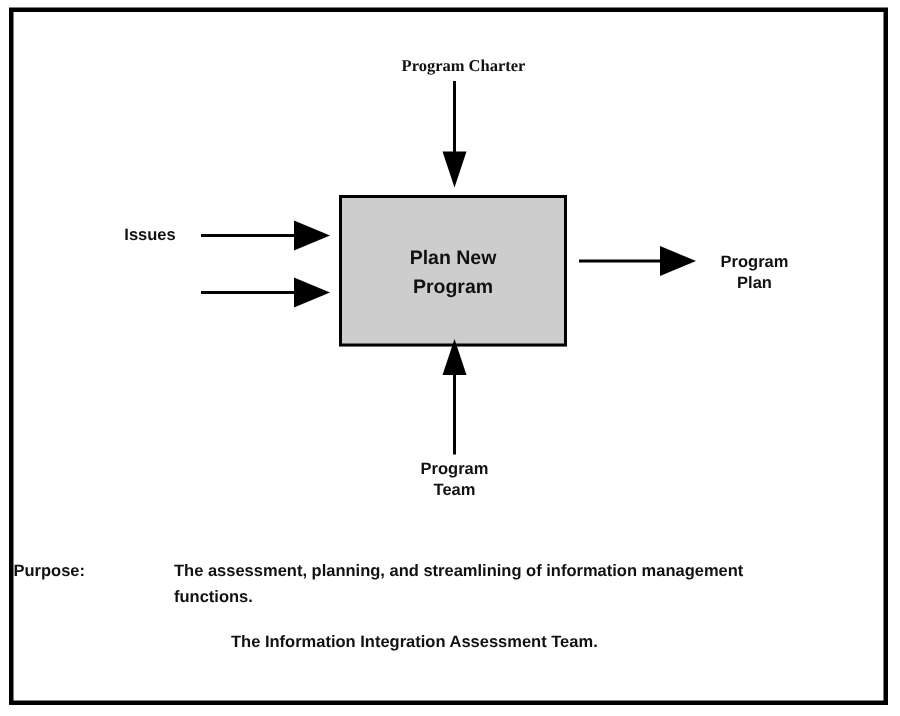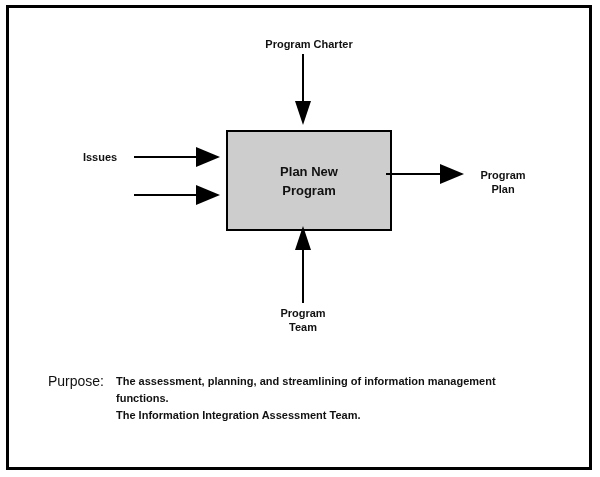--- a/index.html
+++ b/index.html
@@ -27,21 +27,21 @@
     font-size: 11px;
     line-height: 14px;
     color: #111111;
     text-align: center;
     white-space: nowrap;
   }
   
   .activity-box {
     position: absolute;
     left: 217px; top: 122px;
-    width: 166px; height: 101px;
+    width: 152px; height: 101px;
     background: #cdcdcd;
     border: 2px solid #000000;
     display: flex;
     align-items: center;
     justify-content: center;
   }
   .activity-box .box-text {
     font-weight: bold;
     font-size: 13px;
     line-height: 19px;
@@ -66,23 +66,22 @@
   .head-up {
     position: absolute; width: 0; height: 0;
     border-left: 8px solid transparent;
     border-right: 8px solid transparent;
     border-bottom: 24px solid #000000;
   }
   
   .note-label {
     position: absolute;
     left: 0; width: 95px;
-    text-align: right;
-    font-weight: normal;
-    font-size: 14px;
+    font-weight: bold;
+    font-size: 11px;
     line-height: 17px;
     color: #111111;
   }
   .note-text {
     position: absolute;
     left: 107px;
     font-weight: bold;
     font-size: 11px;
     line-height: 17px;
     color: #111111;
@@ -110,21 +109,21 @@
   .cell-node { width: 91px; border-right: 2px solid #000000; }
   .cell-title { flex: 1; font-size: 11.5px; }
   .cell-number { width: 92px; border-left: 2px solid #000000; }
 </style>
 </head>
 <body>
 
 <div id="canvas">
   <div class="frame">
 
-    <div class="lbl" style="left:300px; top:29px; transform:translateX(-50%);">Program Charter</div>
+    <div class="lbl" style="left:300px; top:29px; transform:translateX(-50%);font-family:Liberation Serif, serif;">Program Charter</div>
     <div class="vline" style="left:293px; top:46px; height:50px;"></div>
     <div class="head-down" style="left:286px; top:93px;"></div>
 
     <div class="lbl" style="left:41px; top:142px; width:100px;">Issues</div>
     <div class="hline" style="left:125px; top:148px; width:62px;"></div>
     <div class="head-right" style="left:187px; top:139px;"></div>
 
     <div class="hline" style="left:125px; top:186px; width:62px;"></div>
     <div class="head-right" style="left:187px; top:177px;"></div>
 
@@ -147,17 +146,17 @@
     <div class="lbl" style="left:249px; top:298px; width:90px;">
       <span style="display:block;">Program</span>
       <span style="display:block;">Team</span>
     </div>
 
     <div class="note-label" style="top:365px;">Purpose:</div>
     <div class="note-text" style="top:365px;">
       <span class="wrapline">The assessment, planning, and streamlining of information management</span>
       <span class="wrapline">functions.</span>
     </div>
-    <div class="note-text" style="top:399px;">The Information Integration Assessment Team.</div>
+    <div class="note-text" style="top:412px;margin-left:38px;">The Information Integration Assessment Team.</div>
 
 
   </div>
 </div>
 
 </body></html>

